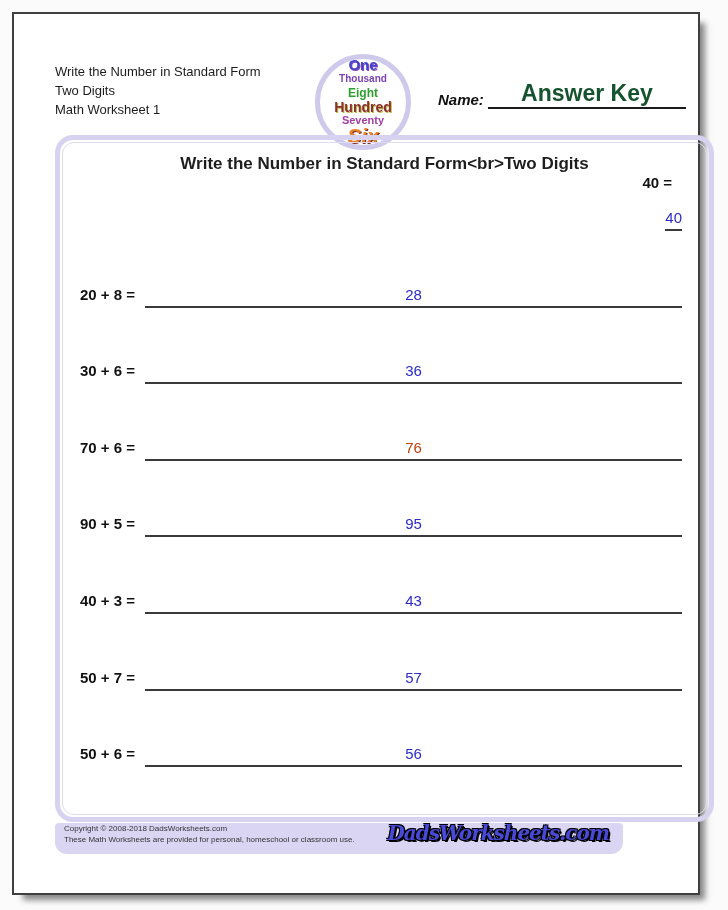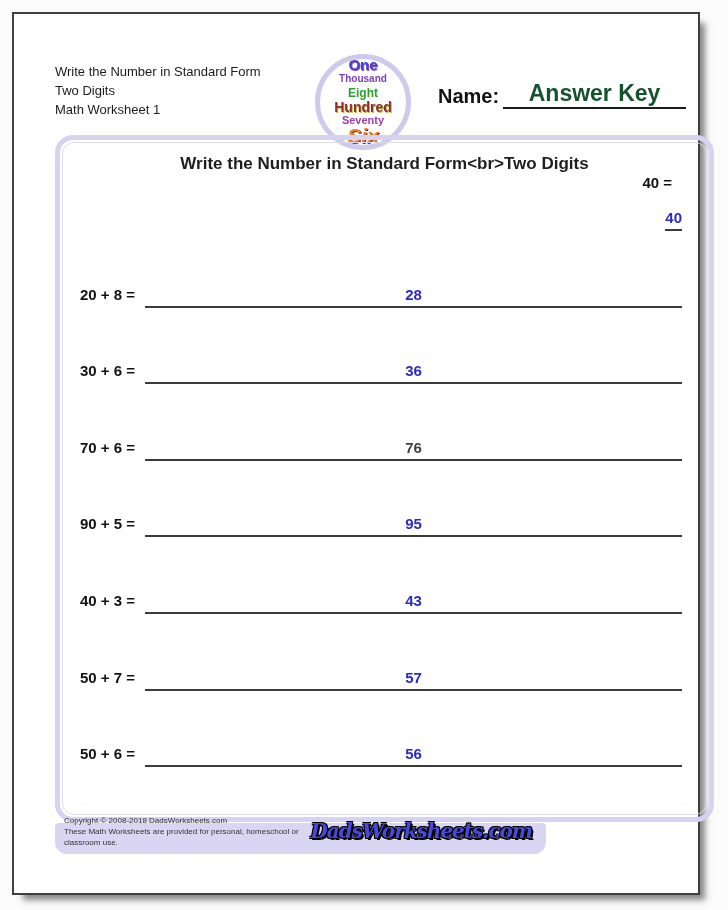--- a/index.html
+++ b/index.html
@@ -36,21 +36,21 @@
   .w0 { font-size: 15px; text-shadow: 1px 1px 0 #8a4fb8; }
   .w1 { font-size: 10px; margin-top: -1px; }
   .w2 { font-size: 12px; margin-top: -1px; }
   .w3 { font-size: 14px; margin-top: -1px; text-shadow: 1px 1px 0 #bdbd4a; }
   .w4 { font-size: 11px; margin-top: -2px; }
   .w5 { font-size: 21px; margin-top: -3px; font-style: italic; text-shadow: 1px 1px 0 #7a2b2b; }
   .name-row {
     position: absolute; left: 424px; top: 62px; width: 248px; height: 33px;
     display: flex; align-items: flex-end;
   }
-  .name-label { font-size: 20px; font-weight: bold; color: #111; padding-right: 4px; margin-bottom: 1px; }
+  .name-label { font-size: 15px; font-weight: bold; color: #111; padding-right: 4px; margin-bottom: 1px; font-style: italic; }
   .name-line {
     flex: 1; border-bottom: 2px solid #1a1a1a;
     display: flex; justify-content: center; align-items: flex-end;
   }
   .name-value { font-size: 23px; font-weight: bold; line-height: 1; padding-bottom: 2px; }
   
   .ws-box {
     position: absolute; left: 41px; top: 121px;
     width: 659px; height: 687px;
     border: 5px solid #d6d2f0;
@@ -69,27 +69,27 @@
   .problem-row { height: 76.6px; display: flex; align-items: flex-end; }
   .problem-row.first { height: 57px; flex-direction: column; }
   .problem-label {
     font-size: 15px; font-weight: bold; color: #111;
     margin-bottom: 5px; padding-right: 10px; white-space: nowrap;
   }
   .answer-line {
     flex: 1; border-bottom: 2px solid #3a3a3a;
     display: flex; justify-content: center; align-items: flex-end;
   }
-  .answer-value { font-size: 15px; font-weight: bold; margin-bottom: 4px; line-height: 1; }
+  .answer-value { font-size: 15px; font-weight: normal; margin-bottom: 4px; line-height: 1; }
   
   .footer-band {
     position: absolute; left: 41px; top: 809px;
-    width: 491px; height: 31px;
+    width: 568px; height: 31px;
     border-radius: 4px 4px 12px 12px;
-    display: flex; align-items: center; justify-content: space-between;
+    display: flex; justify-content: space-between;
     padding: 0 10px 15px 9px;
   }
   .copyright { font-size: 8px; line-height: 11px; color: #333; }
   .dads-logo {
     font-family: "DejaVu Serif", serif;
     font-style: italic; font-weight: bold;
     font-size: 20px; line-height: 1; color: #4949d8;
     letter-spacing: -1px;
     text-shadow: -1px -1px 0 #000, 1px -1px 0 #000, -1px 1px 0 #000, 1px 1px 0 #000, 2px 2px 0 #000;
     padding-right: 4px;
@@ -144,21 +144,21 @@
       <div class="problem-row">
         <span class="problem-label">30 + 6 =</span>
         <span class="answer-line">
           <span class="answer-value" style="color: rgb(42, 42, 198);">36</span>
         </span>
       </div>
 
       <div class="problem-row">
         <span class="problem-label">70 + 6 =</span>
         <span class="answer-line">
-          <span class="answer-value" style="color: #404040;">76</span>
+          <span class="answer-value" style="color: #c2410c;">76</span>
         </span>
       </div>
 
       <div class="problem-row">
         <span class="problem-label">90 + 5 =</span>
         <span class="answer-line">
           <span class="answer-value" style="color: rgb(42, 42, 198);">95</span>
         </span>
       </div>
 

